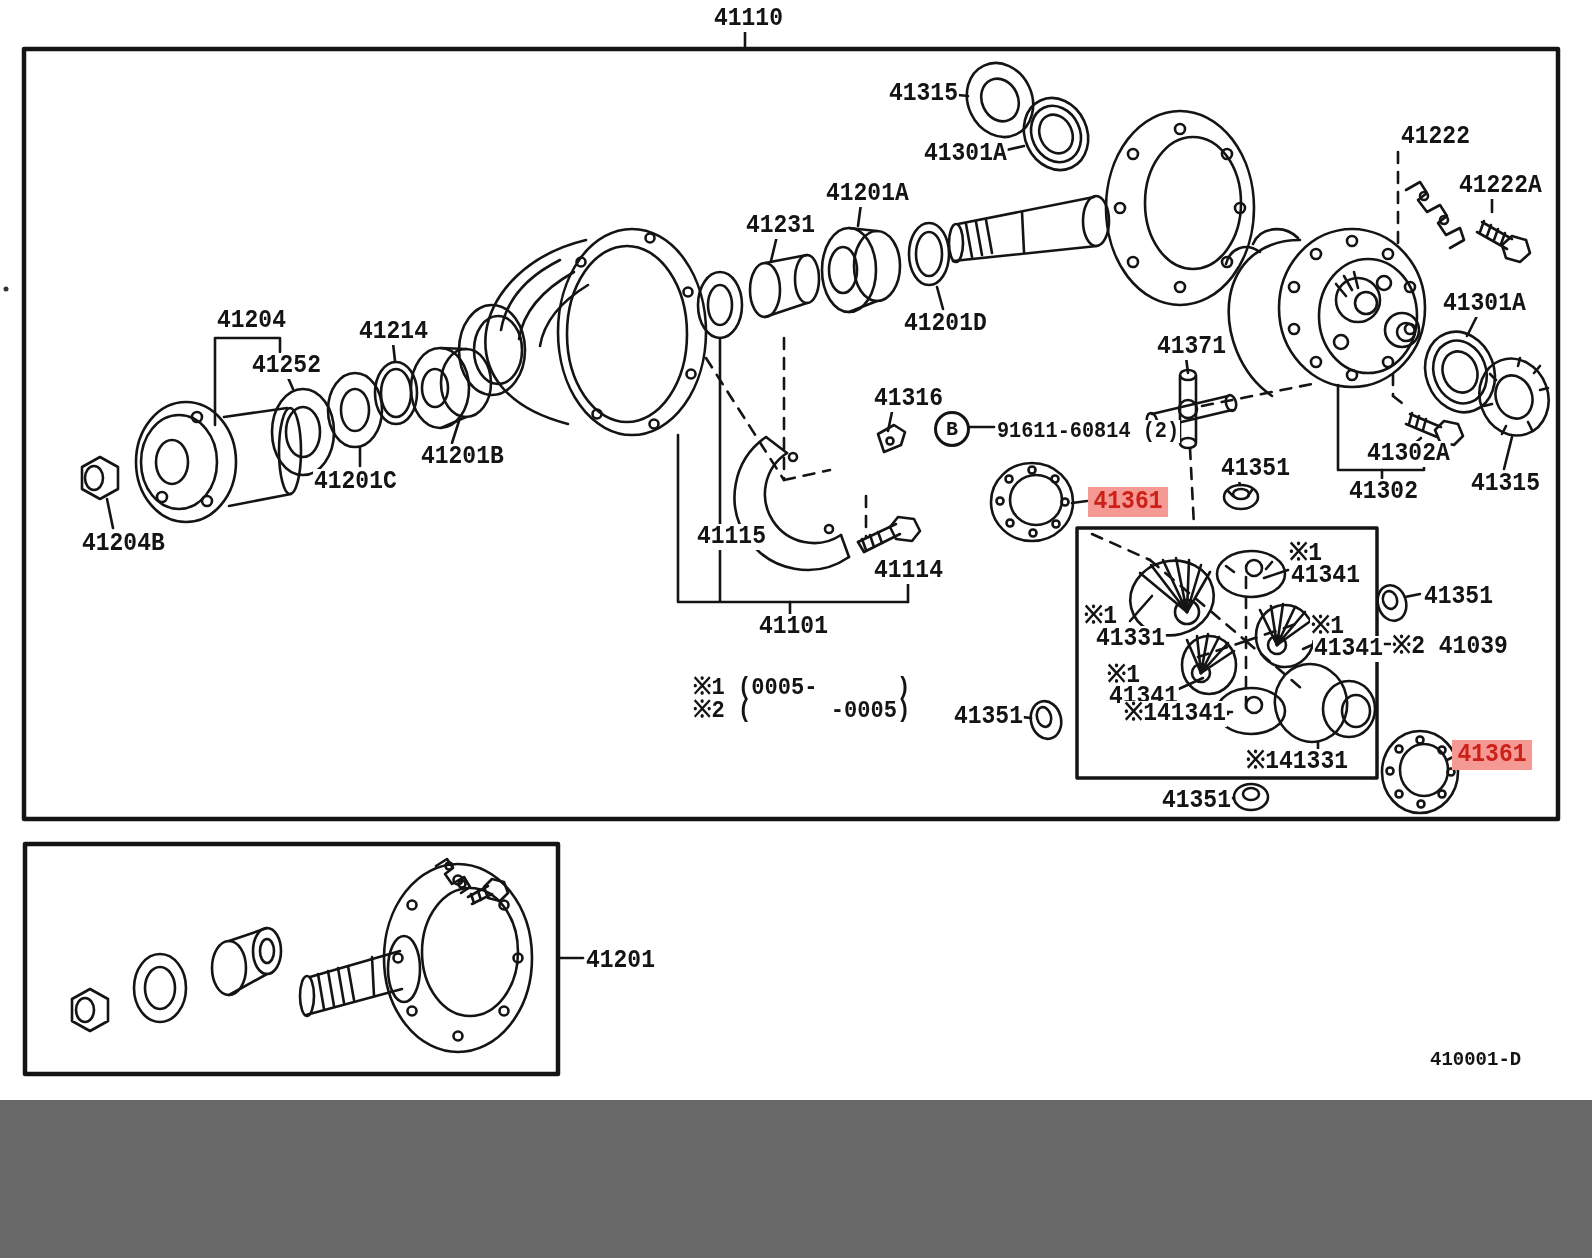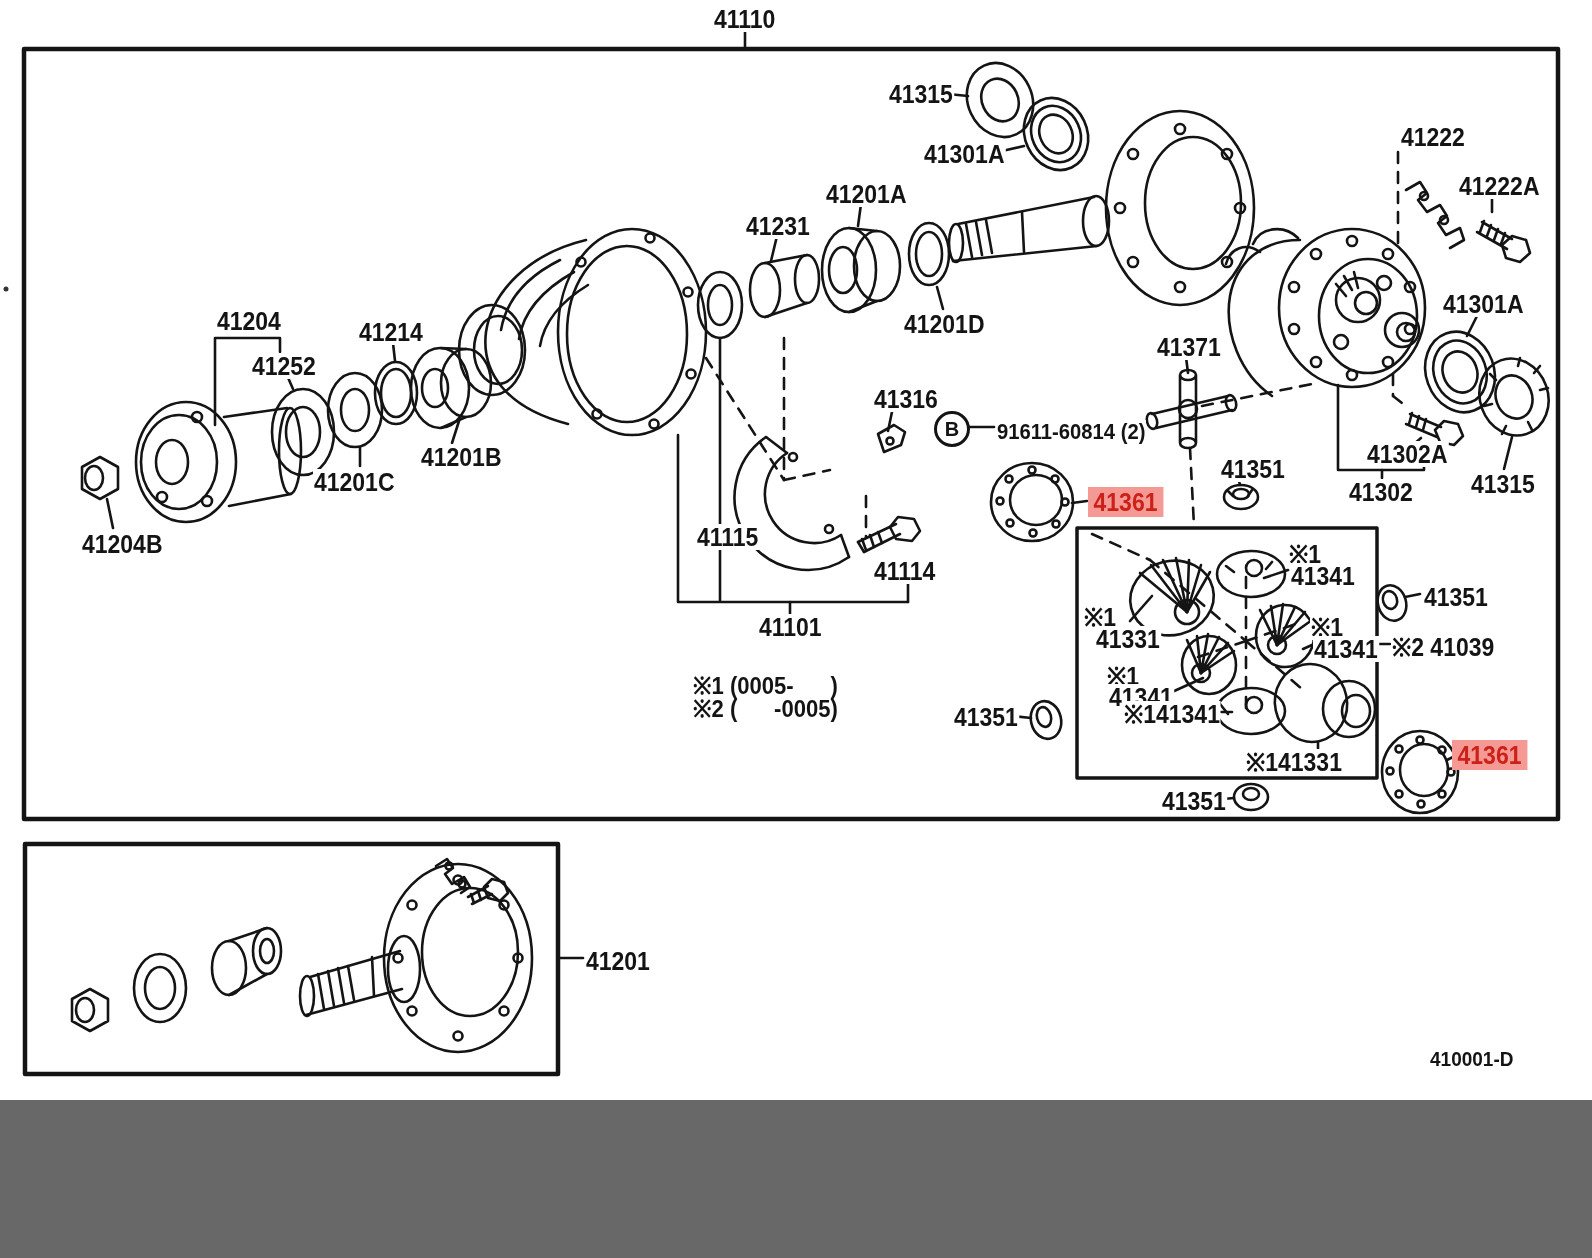--- a/index.html
+++ b/index.html
@@ -1,17 +1,17 @@
 <!DOCTYPE html>
 <html style="--hl-bg: #f59995; --hl-tx: #cc2118;"><head>
 <meta charset="utf-8">
 <style>
   html,body{margin:0;padding:0;background:#fff;}
   #stage{position:relative;width:1592px;height:1258px;background:#ffffff;overflow:hidden;
-         font-family:Liberation Sans, sans-serif;}
+         font-family:Liberation Mono, monospace;}
   svg{position:absolute;left:0;top:0;}
   .lbl{position:absolute;font-weight:bold;font-size:25px;line-height:1.05;color:#141414;
        white-space:pre;transform:scaleX(0.92);transform-origin:left top;background:#fff;
        padding:0 1px;}
   .lbl.hl{background:var(--hl-bg);color:var(--hl-tx);padding:2px 6px;}
   .note{position:absolute;font-weight:bold;font-size:24px;color:#141414;white-space:pre;
         transform:scaleX(0.92);transform-origin:left top;}
   #bcircle{position:absolute;left:934px;top:411px;width:30px;height:30px;border:3px solid #141414;
         border-radius:50%;display:flex;align-items:center;justify-content:center;
         font-weight:bold;font-size:20px;color:#141414;background:#fff;}

